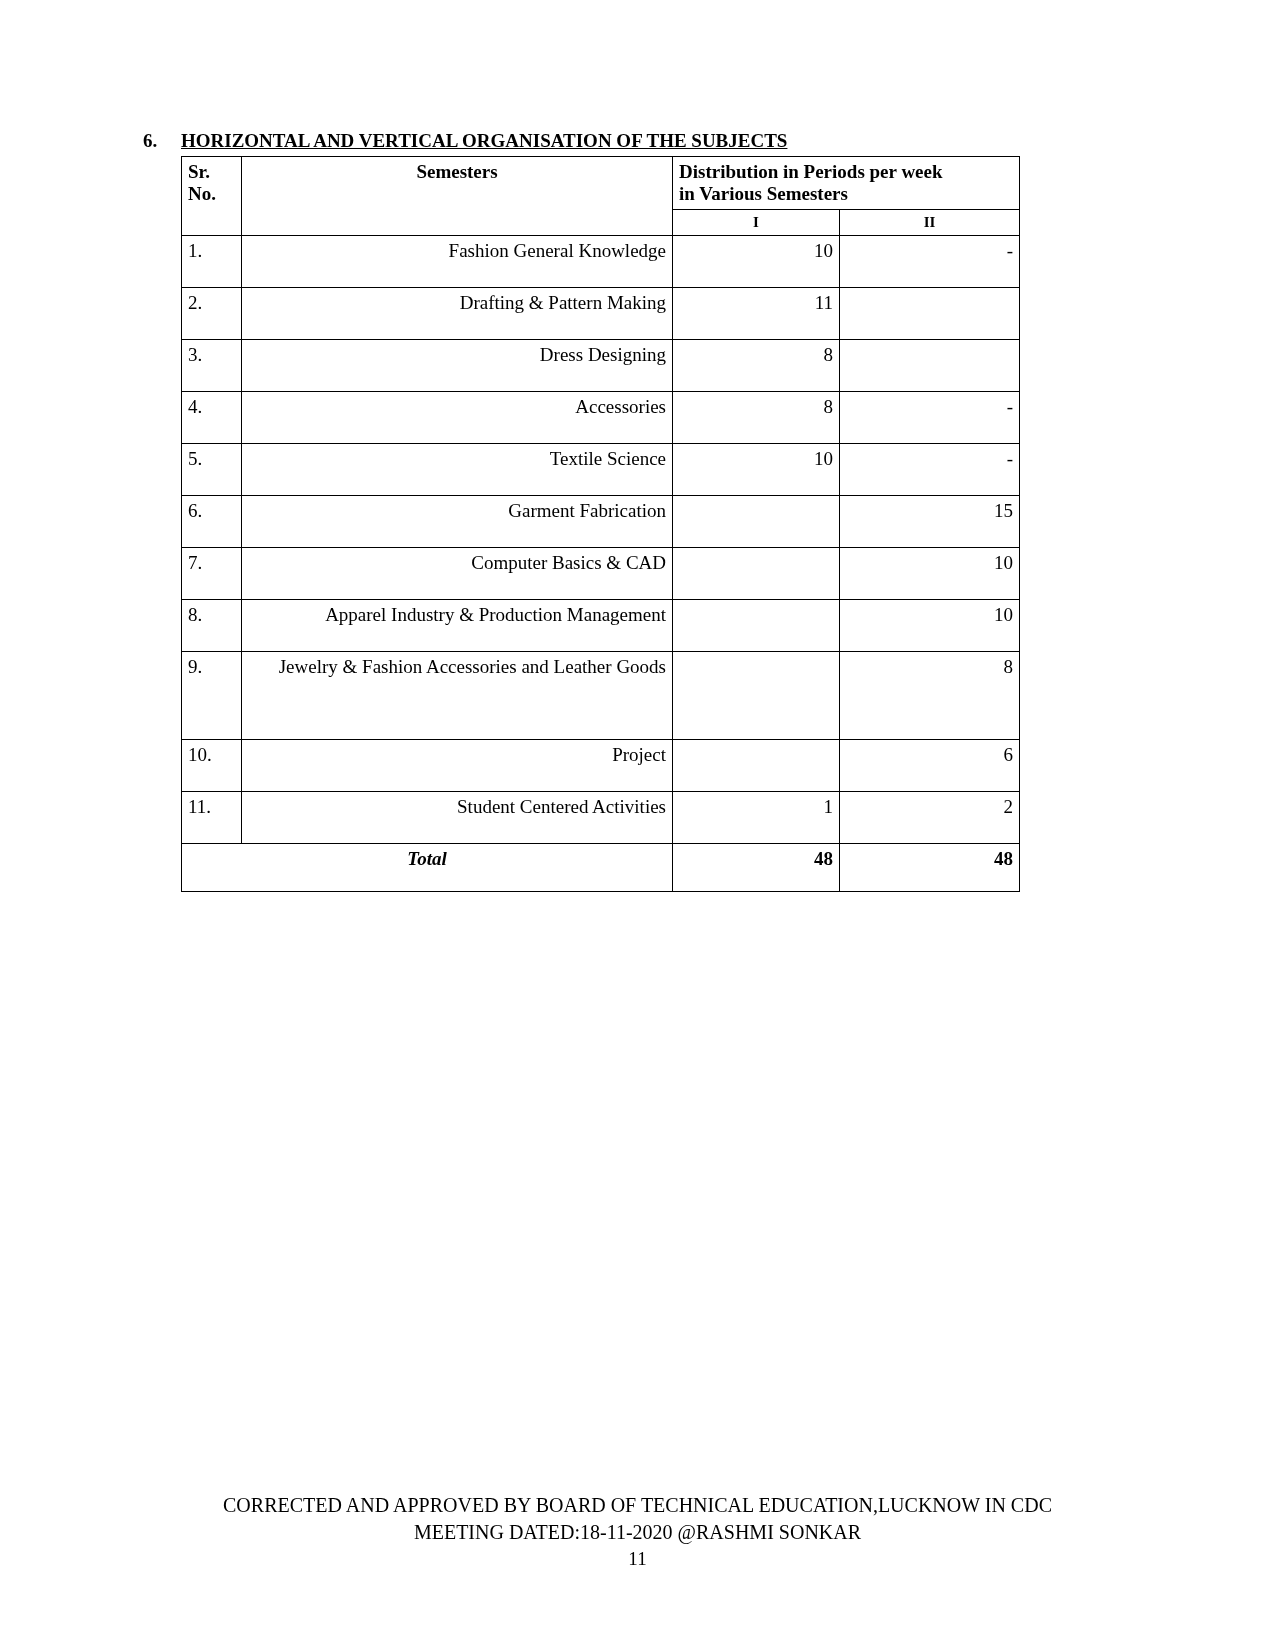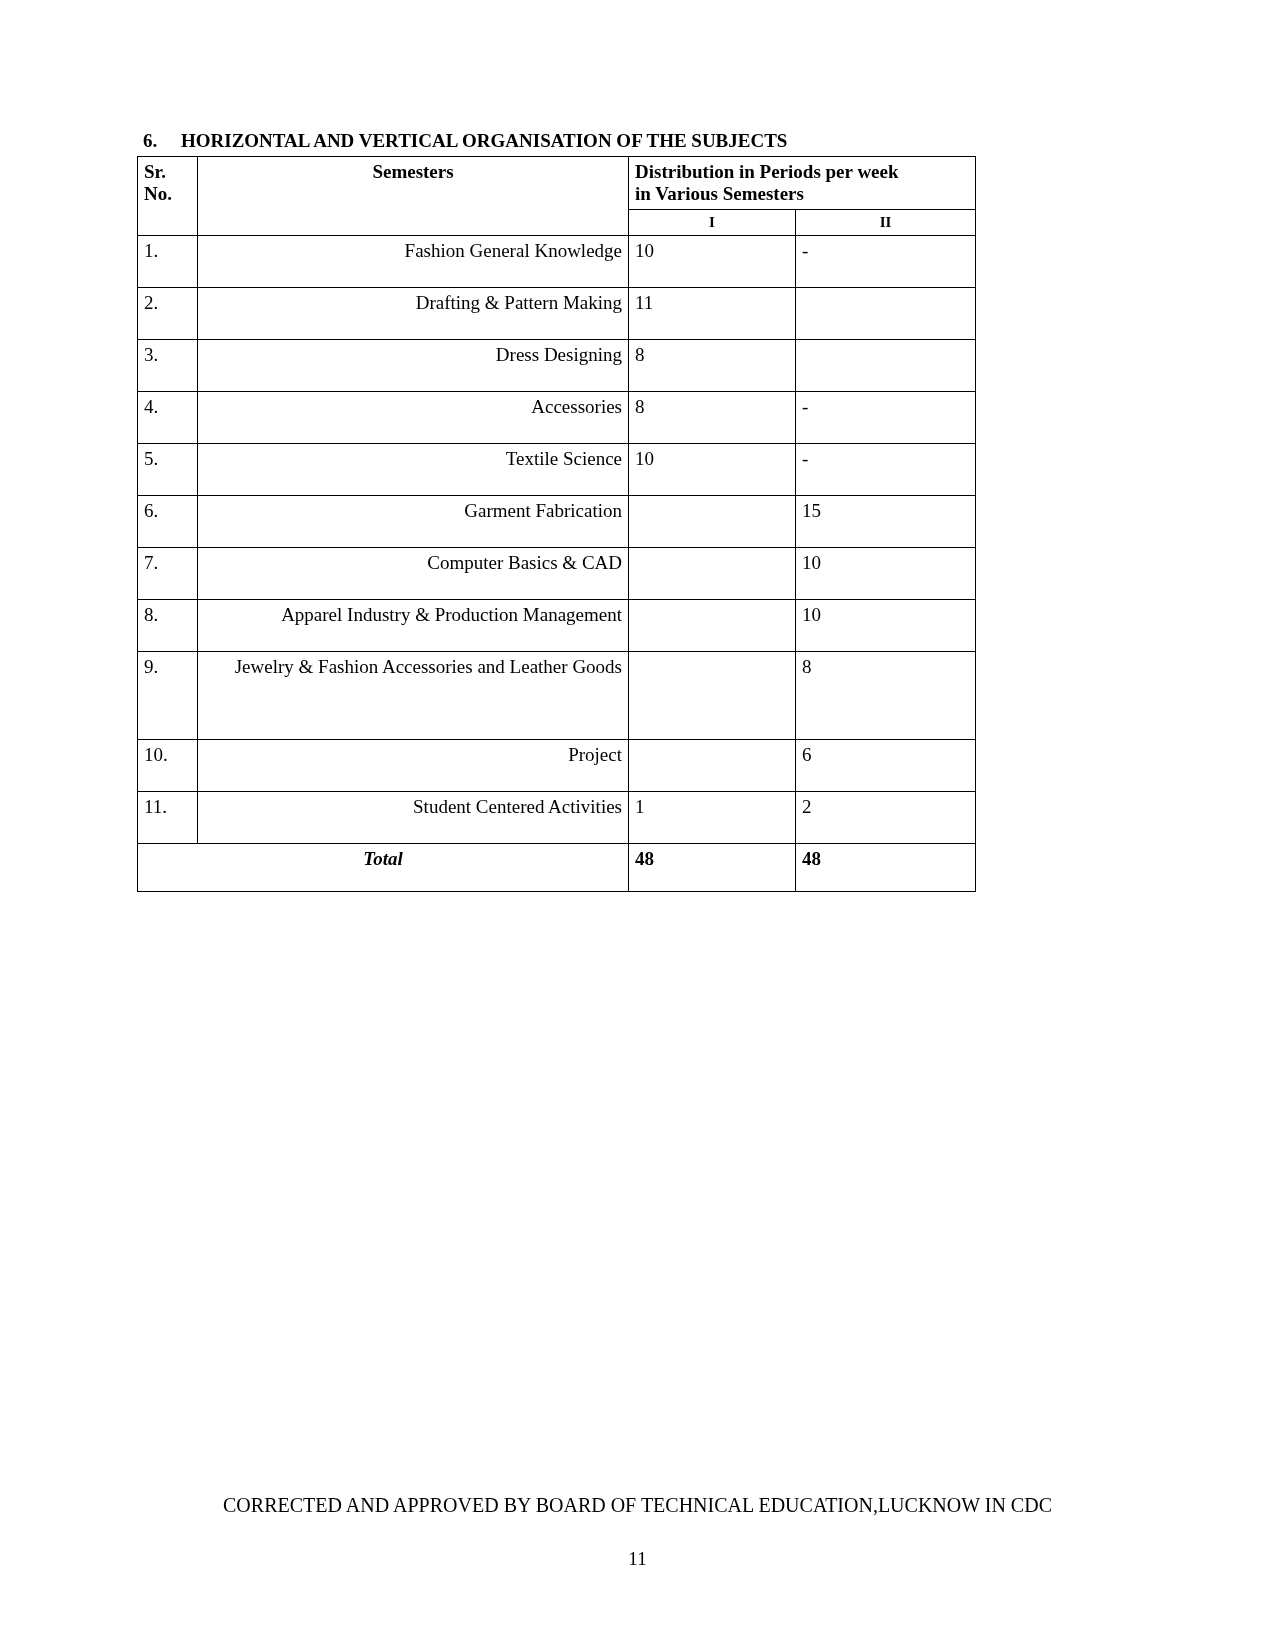--- a/index.html
+++ b/index.html
@@ -20,30 +20,32 @@
     position: absolute;
     left: 137px;
     top: 130px;
     width: 840px;
   }
   .section-heading {
     font-weight: bold;
     font-size: 19px;
     margin: 0 0 4px 6px;
     white-space: nowrap;
+    text-decoration: underline;
   }
   .section-heading .sec-num {
     display: inline-block;
     width: 38px;
   }
   table.subjects-table {
     border-collapse: collapse;
     width: 838px;
     table-layout: fixed;
     font-size: 19px;
+    margin-left: 44px;
   }
   table.subjects-table th,
   table.subjects-table td {
     border: 1.5px solid #000000;
     vertical-align: top;
     padding: 4px 6px;
   }
   .col-sr { width: 60px; }
   .col-subject { width: 431px; }
   .col-sem1 { width: 167px; }
@@ -74,21 +76,21 @@
   }
   td.c-sr {
     padding-left: 10px;
     height: 52px;
   }
   td.c-subject {
     padding-left: 10px;
     text-align: right;
   }
   td.c-num {
-    text-align: left;
+    text-align: right;
   }
   tr.row-tall td { height: 88px; }
   tr.total-row td {
     font-weight: bold;
     height: 48px;
   }
   td.total-label {
     text-align: center;
     font-style: italic;
   }
@@ -214,15 +216,16 @@
         <td class="c-num">48</td>
         <td class="c-num">48</td>
       </tr>
     </tfoot>
   </table>
 
 </div>
 
 <div class="footer">
   <div>CORRECTED AND APPROVED BY BOARD OF TECHNICAL EDUCATION,LUCKNOW  IN CDC</div>
+  <div>MEETING DATED:18-11-2020 @RASHMI SONKAR</div>
 </div>
 
 <div class="page-number">11</div>
 
 </body></html>

